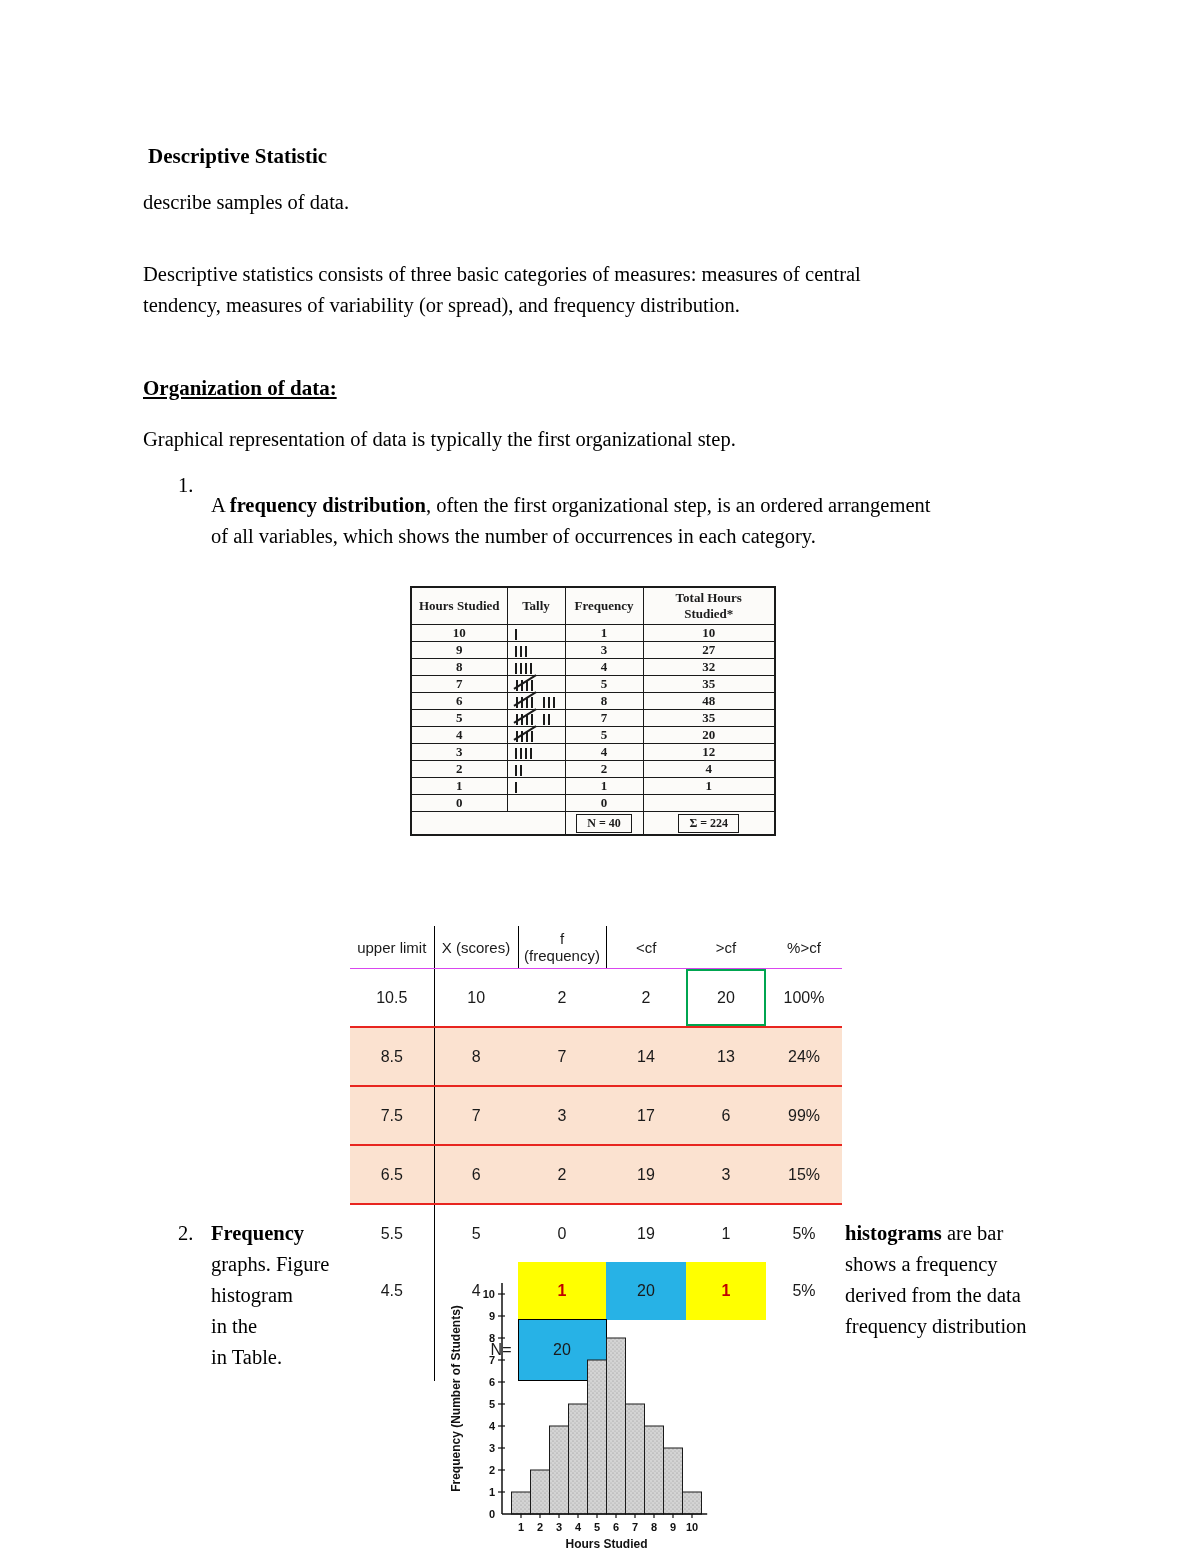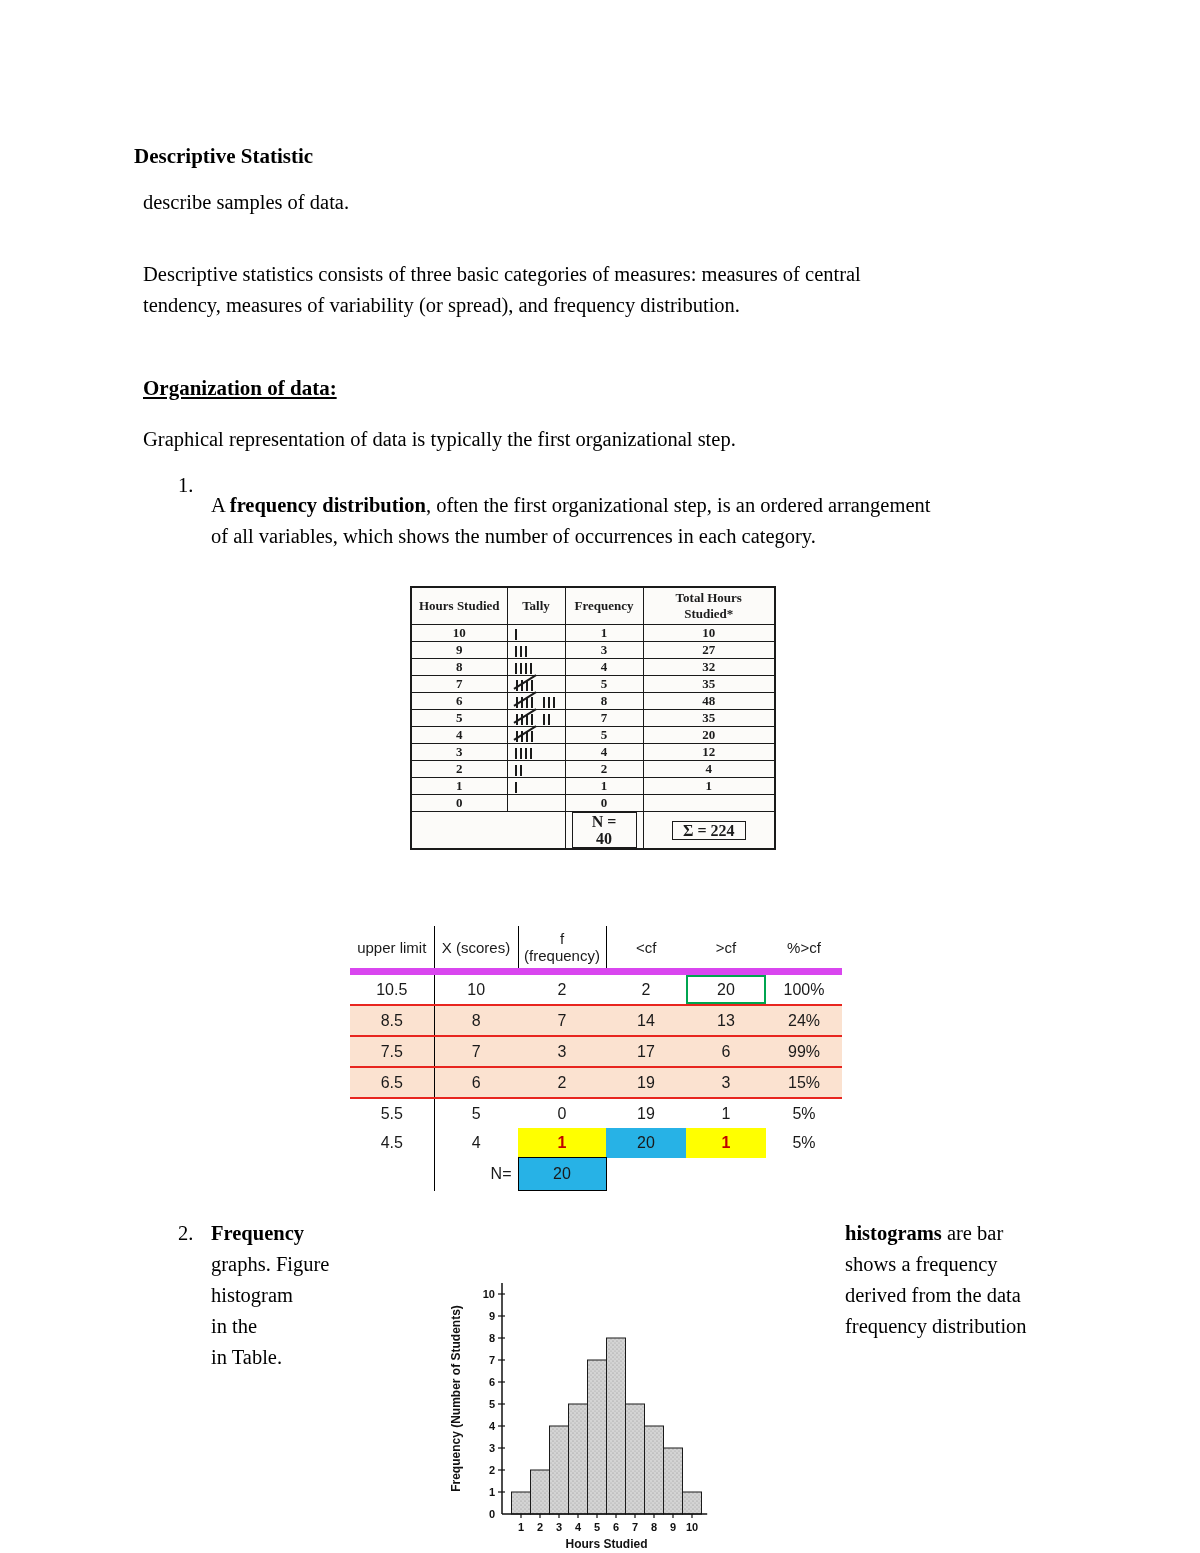--- a/index.html
+++ b/index.html
@@ -3,21 +3,21 @@
 <meta charset="utf-8">
 <style>
   html,body{margin:0;padding:0;}
   body{
     width:1200px;height:1553px;position:relative;background:#ffffff;
     font-family:"Liberation Serif",serif;color:#000;overflow:hidden;
   }
   .abs{position:absolute;}
   .para{font-size:20.5px;line-height:31px;}
   .bold{font-weight:bold;}
-  #title{left:134px;top:144px;font-size:21px;font-weight:bold;}
+  #title{left:148px;top:144px;font-size:21px;font-weight:bold;}
   #para1{left:143px;top:187px;width:930px;}
   #para2{left:143px;top:259px;width:930px;}
   #heading2{left:143px;top:376px;font-size:21px;font-weight:bold;}
   #intro{left:143px;top:424px;width:930px;}
   #item1-num{left:178px;top:470px;}
   #item1-text{left:211px;top:490px;width:870px;}
   #item2-num{left:178px;top:1218px;}
   #item2-left{left:211px;top:1218px;width:170px;}
   #item2-right{left:845px;top:1218px;width:230px;}
 
@@ -25,30 +25,30 @@
   #tally-table{left:410px;top:586px;}
   #tally-table table{
     border-collapse:collapse;background:#fcfbf9;color:#1c1c1c;
     font-family:"Liberation Serif",serif;font-weight:bold;font-size:13px;
     border:2px solid #1a1a1a;
   }
   #tally-table th,#tally-table td{border:1px solid #1a1a1a;text-align:center;padding:0 6px;height:16px;}
   #tally-table th{font-size:13px;padding:2px 6px;}
   #tally-table td.tally-cell{text-align:left;padding-left:6px;}
   #tally-table .sumrow td{height:22px;}
-  .sumbox{display:inline-block;border:1px solid #1a1a1a;padding:0 10px;font-size:16px;line-height:17px;}
+  .sumbox{display:inline-block;border:1px solid #1a1a1a;padding:0 10px;font-size:12px;line-height:17px;}
   .tm{display:inline-block;width:2px;height:11px;background:#1a1a1a;margin:0 1.5px;vertical-align:middle;}
   .t5{position:relative;display:inline-block;padding:0 1px;margin-right:6px;}
   .t5::after{content:"";position:absolute;left:-2px;right:-2px;top:5px;height:2px;background:#1a1a1a;transform:rotate(-32deg);}
 
   
   #cf-table{left:350px;top:926px;}
   #cf-table table{border-collapse:collapse;font-family:"Liberation Sans",sans-serif;font-size:16px;color:#1a1a1a;}
-  #cf-table th{font-size:15px;font-weight:normal;padding:4px 4px;border-bottom:7px solid #d946ef;}
-  #cf-table td{height:25px;text-align:center;padding:2px 4px;}
+  #cf-table th{font-size:15px;font-weight:normal;padding:4px 4px;border-bottom:1px solid #d946ef;}
+  #cf-table td{height:25px;text-align:center;padding:16px 4px;}
   #cf-table .vline{border-left:1px solid #000;}
   #cf-table th.vline-r{border-right:1px solid #000;}
   #cf-table tr.peach td{background:#fbe2d0;}
   #cf-table tr.red-b td{border-bottom:2px solid #e8251f;}
   #cf-table td.mark-yellow{background:#ffff00;color:#c00000;font-weight:bold;}
   #cf-table td.mark-cyan{background:#27b2e6;}
   #cf-table td.mark-green{box-shadow:inset 0 0 0 2px #00a550;}
   #cf-table .cf-footer td{height:28px;}
   #cf-table .cf-footer td.nlabel{text-align:right;padding-right:6px;}
   #cf-table .cf-footer td.nbox{border:1px solid #000;background:#27b2e6;}

